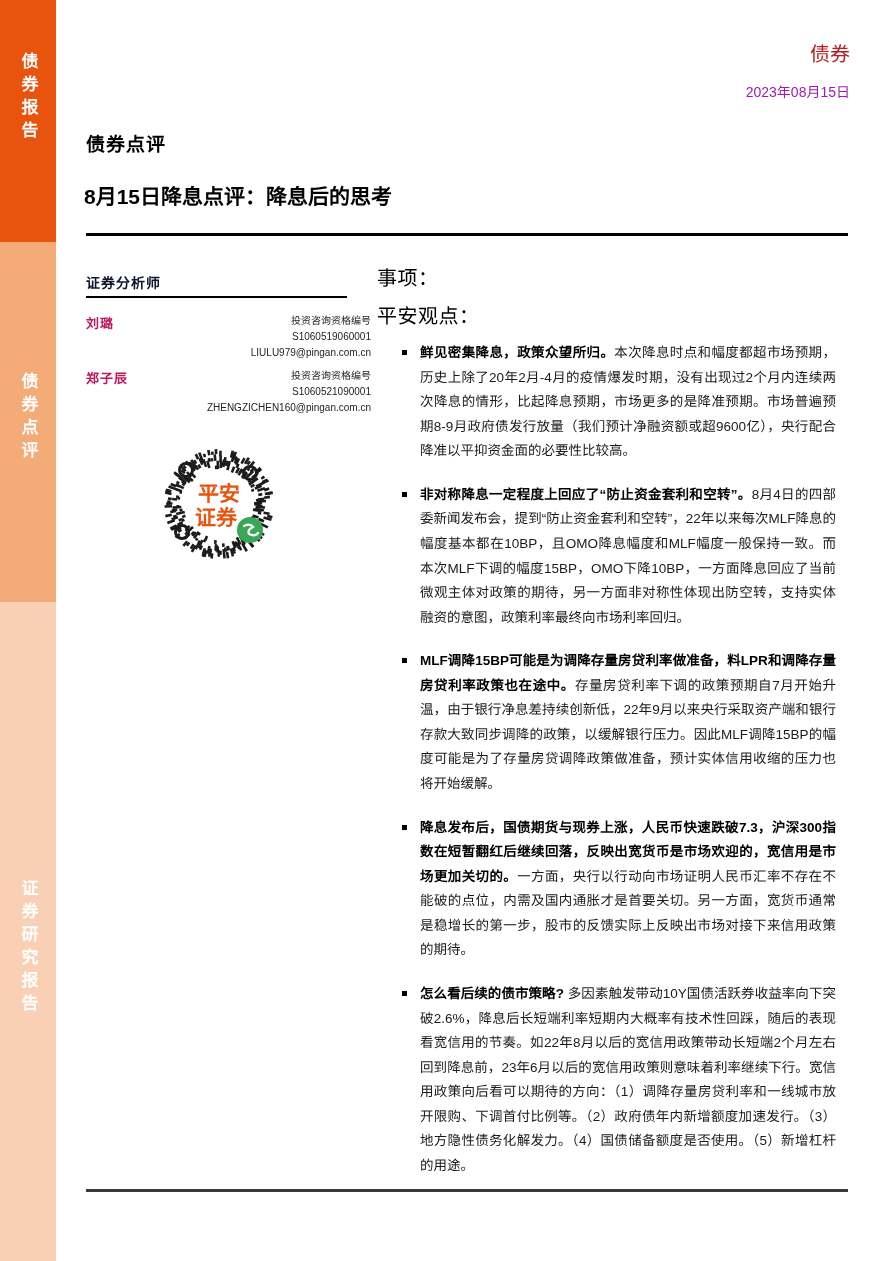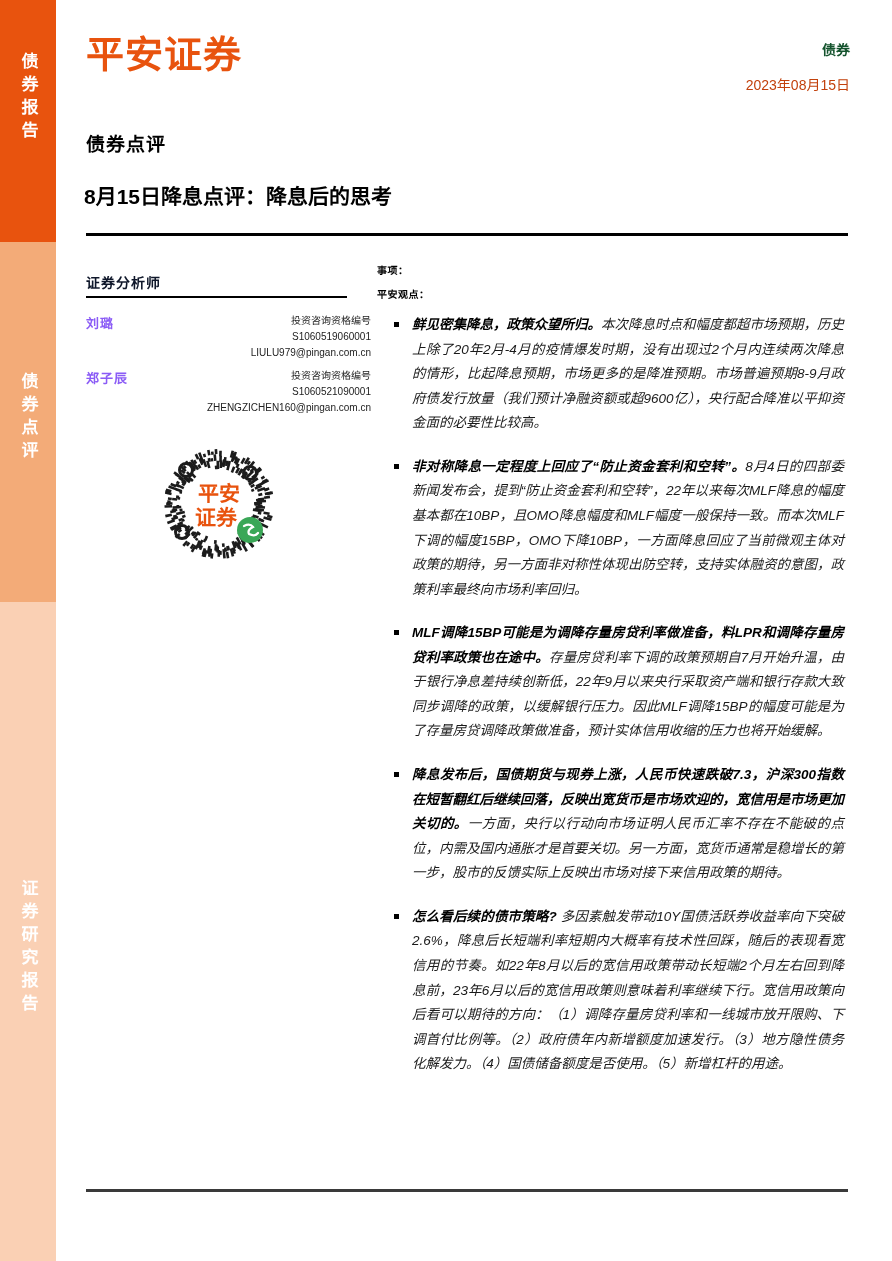--- a/index.html
+++ b/index.html
@@ -72,28 +72,27 @@
     line-height: 1;
     white-space: nowrap;
   }
   #header-right {
     position: absolute;
     right: 42px;
     top: 42px;
     text-align: right;
   }
   #header-right .hr-cat {
-    font-size: 14px;
-    color: #14532d;
+    font-size: 20px;
+    color: #b91c1c;
     line-height: 1.2;
-    font-weight: bold;
   }
   #header-right .hr-date {
     font-size: 14px;
-    color: #c2410c;
+    color: #a21caf;
     margin-top: 18px;
     line-height: 1.2;
   }
 
   #doc-kind {
     position: absolute;
     left: 86px;
     top: 129px;
     font-size: 19px;
     font-weight: bold;
@@ -143,21 +142,21 @@
     width: 280px;
   }
   #analyst-0 { top: 313px; }
   #analyst-1 { top: 368px; }
   .analyst-name {
     position: absolute;
     left: 0;
     top: 0;
     font-size: 13px;
     font-weight: bold;
-    color: #8b5cf6;
+    color: #be185d;
     letter-spacing: 1px;
     white-space: nowrap;
     font-family: Liberation Mono, monospace;
   }
   .analyst-meta {
     position: absolute;
     left: 55px;
     top: 0;
     width: 230px;
     text-align: right;
@@ -179,40 +178,39 @@
   }
 
   
   #content {
     position: absolute;
     left: 377px;
     top: 262px;
     width: 471px;
   }
   .sec-head {
-    font-size: 10px;
-    font-weight: bold;
+    font-size: 20px;
+    font-weight: normal;
     color: #000;
     letter-spacing: 0.5px;
     margin: 0 0 9px 0;
   }
   #lede {
     font-size: 13.5px;
     line-height: 1.82;
     color: #111;
     text-align: justify;
     margin: 0 0 16px 0;
   }
-  #views-head { margin-top: 0; margin-bottom: 12px; }
+  #views-head { margin-top: 0; margin-bottom: 4px; }
 
   ul#bullets {
     list-style: none;
-    margin: 4px;
+    margin: 12px;
     padding: 0;
-    font-style: italic;
   }
   ul#bullets > li {
     position: relative;
     padding-left: 31px;
     margin-bottom: 19px;
     font-size: 13.5px;
     line-height: 1.82;
     color: #111;
     text-align: justify;
   }
@@ -255,21 +253,20 @@
     </div>
     <div class="side-band" id="band-comment">
       <span class="side-band-text">债券点评</span>
     </div>
     <div class="side-band" id="band-research">
       <span class="side-band-text">证券研究报告</span>
     </div>
   </div>
   <div id="gutter"></div>
 
-  <div id="brand">平安证券</div>
 
   <div id="header-right">
     <div class="hr-cat">债券</div>
     <div class="hr-date">2023年08月15日</div>
   </div>
 
   <div id="doc-kind">债券点评</div>
   <div id="doc-title">8月15日降息点评：降息后的思考</div>
   <div id="title-rule"></div>
 

